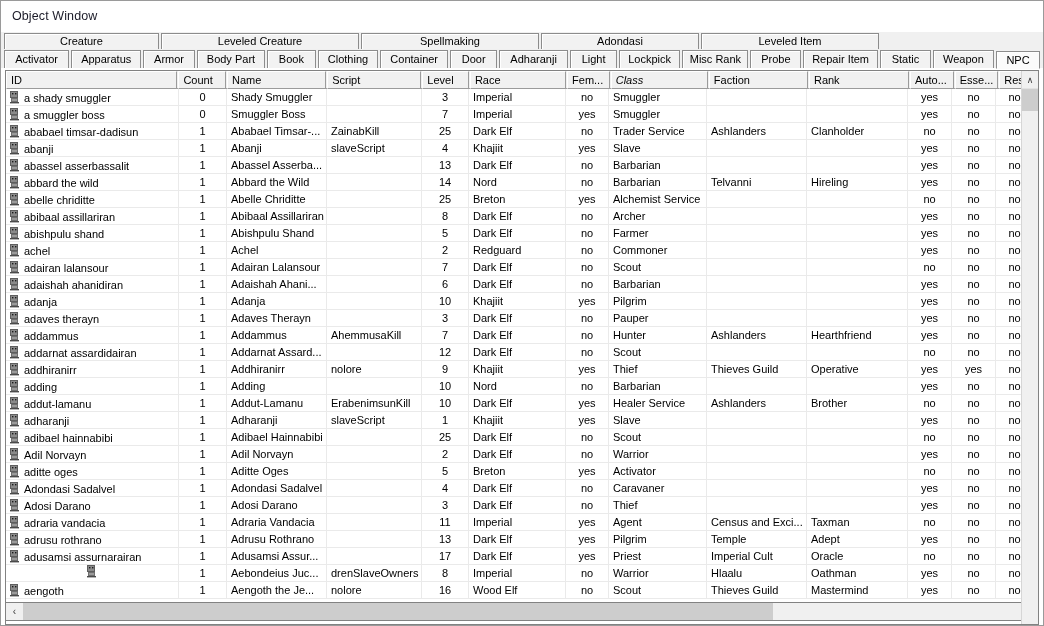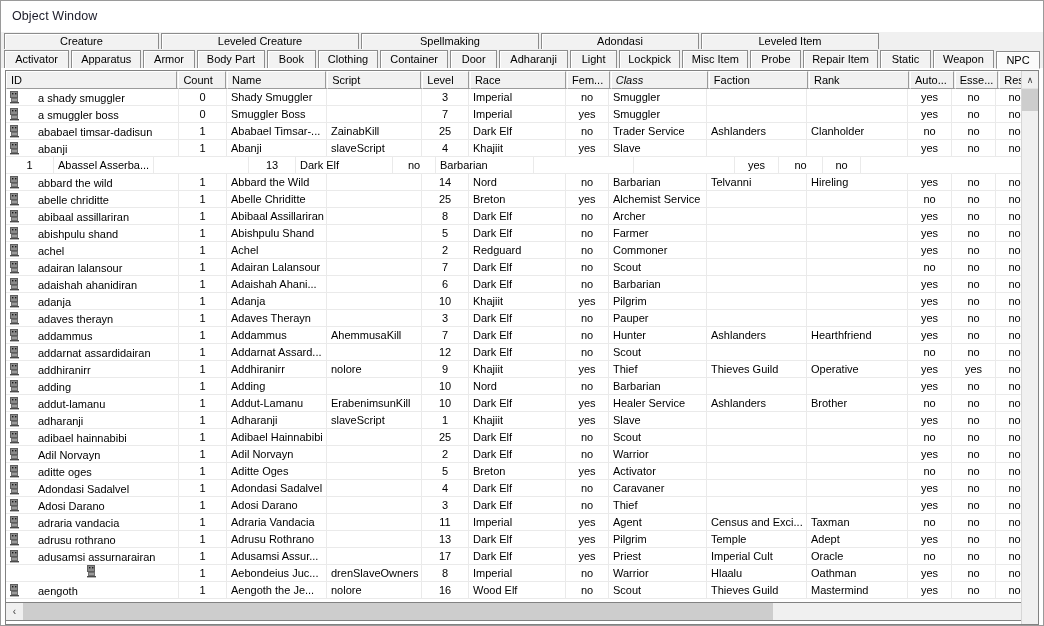--- a/index.html
+++ b/index.html
@@ -143,21 +143,20 @@
     overflow: hidden;
     border-right: 1px solid #eaeaea;
     color: #000;
   }
   .cell.mid { text-align: center; padding-left: 0; padding-right: 0; }
 
   .cell.id {
     display: flex;
     align-items: center;
     padding-left: 3px;
-    gap: 14px;
   }
   .npcicon {
     width: 11px; height: 13px;
     margin-right: 4px;
     flex: 0 0 auto;
     position: relative;
     top: 0px;
   }
 
   
@@ -233,21 +232,21 @@
         <div class="tab" style="width: 72px;">Apparatus</div>
         <div class="tab" style="width: 53px;">Armor</div>
         <div class="tab" style="width: 70px;">Body Part</div>
         <div class="tab" style="width: 50px;">Book</div>
         <div class="tab" style="width: 62px;">Clothing</div>
         <div class="tab" style="width: 70px;">Container</div>
         <div class="tab" style="width: 48px;">Door</div>
         <div class="tab" style="width: 71px;">Adharanji</div>
         <div class="tab" style="width: 48px;">Light</div>
         <div class="tab" style="width: 63px;">Lockpick</div>
-        <div class="tab" style="width: 68px;">Misc Item</div>
+        <div class="tab" style="width: 68px;">Misc Rank</div>
         <div class="tab" style="width: 52px;">Probe</div>
         <div class="tab" style="width: 77px;">Repair Item</div>
         <div class="tab" style="width: 52px;">Static</div>
         <div class="tab" style="width: 63px;">Weapon</div>
         <div class="tab active" style="width: 45px;">NPC</div>
       </div>
   </div>
 
   <div class="listview">
     <div class="lv-inner">
@@ -365,20 +364,32 @@
             <div class="cell" style="width: 97px;">Khajiit</div>
             <div class="cell mid" style="width: 43px;">yes</div>
             <div class="cell" style="width: 98px;">Slave</div>
             <div class="cell" style="width: 100px;"></div>
             <div class="cell" style="width: 101px;"></div>
             <div class="cell mid" style="width: 44px;">yes</div>
             <div class="cell mid" style="width: 44px;">no</div>
             <div class="cell mid" style="width: 38px;">no</div>
           </div>
           <div class="row">
+            <div class="cell id" style="width: 173px;">
+              <svg class="npcicon" viewBox="0 0 11 13">
+                <rect x="1" y="0" width="8" height="7" fill="#5e5e5e"></rect>
+                <rect x="2" y="1" width="6" height="5" fill="#8a8a8a"></rect>
+                <rect x="3" y="2" width="1.4" height="1.4" fill="#1a1a1a"></rect>
+                <rect x="6" y="2" width="1.4" height="1.4" fill="#1a1a1a"></rect>
+                <rect x="2" y="7" width="7" height="4" fill="#6f6f6f"></rect>
+                <rect x="3" y="8" width="5" height="2" fill="#9a9a9a"></rect>
+                <rect x="1" y="11" width="9" height="1.4" fill="#4a4a4a"></rect>
+              </svg>
+              <span>abassel asserbassalit</span>
+            </div>
             <div class="cell mid" style="width: 48px;">1</div>
             <div class="cell" style="width: 100px;">Abassel Asserba...</div>
             <div class="cell" style="width: 95px;"></div>
             <div class="cell mid" style="width: 47px;">13</div>
             <div class="cell" style="width: 97px;">Dark Elf</div>
             <div class="cell mid" style="width: 43px;">no</div>
             <div class="cell" style="width: 98px;">Barbarian</div>
             <div class="cell" style="width: 100px;"></div>
             <div class="cell" style="width: 101px;"></div>
             <div class="cell mid" style="width: 44px;">yes</div>

